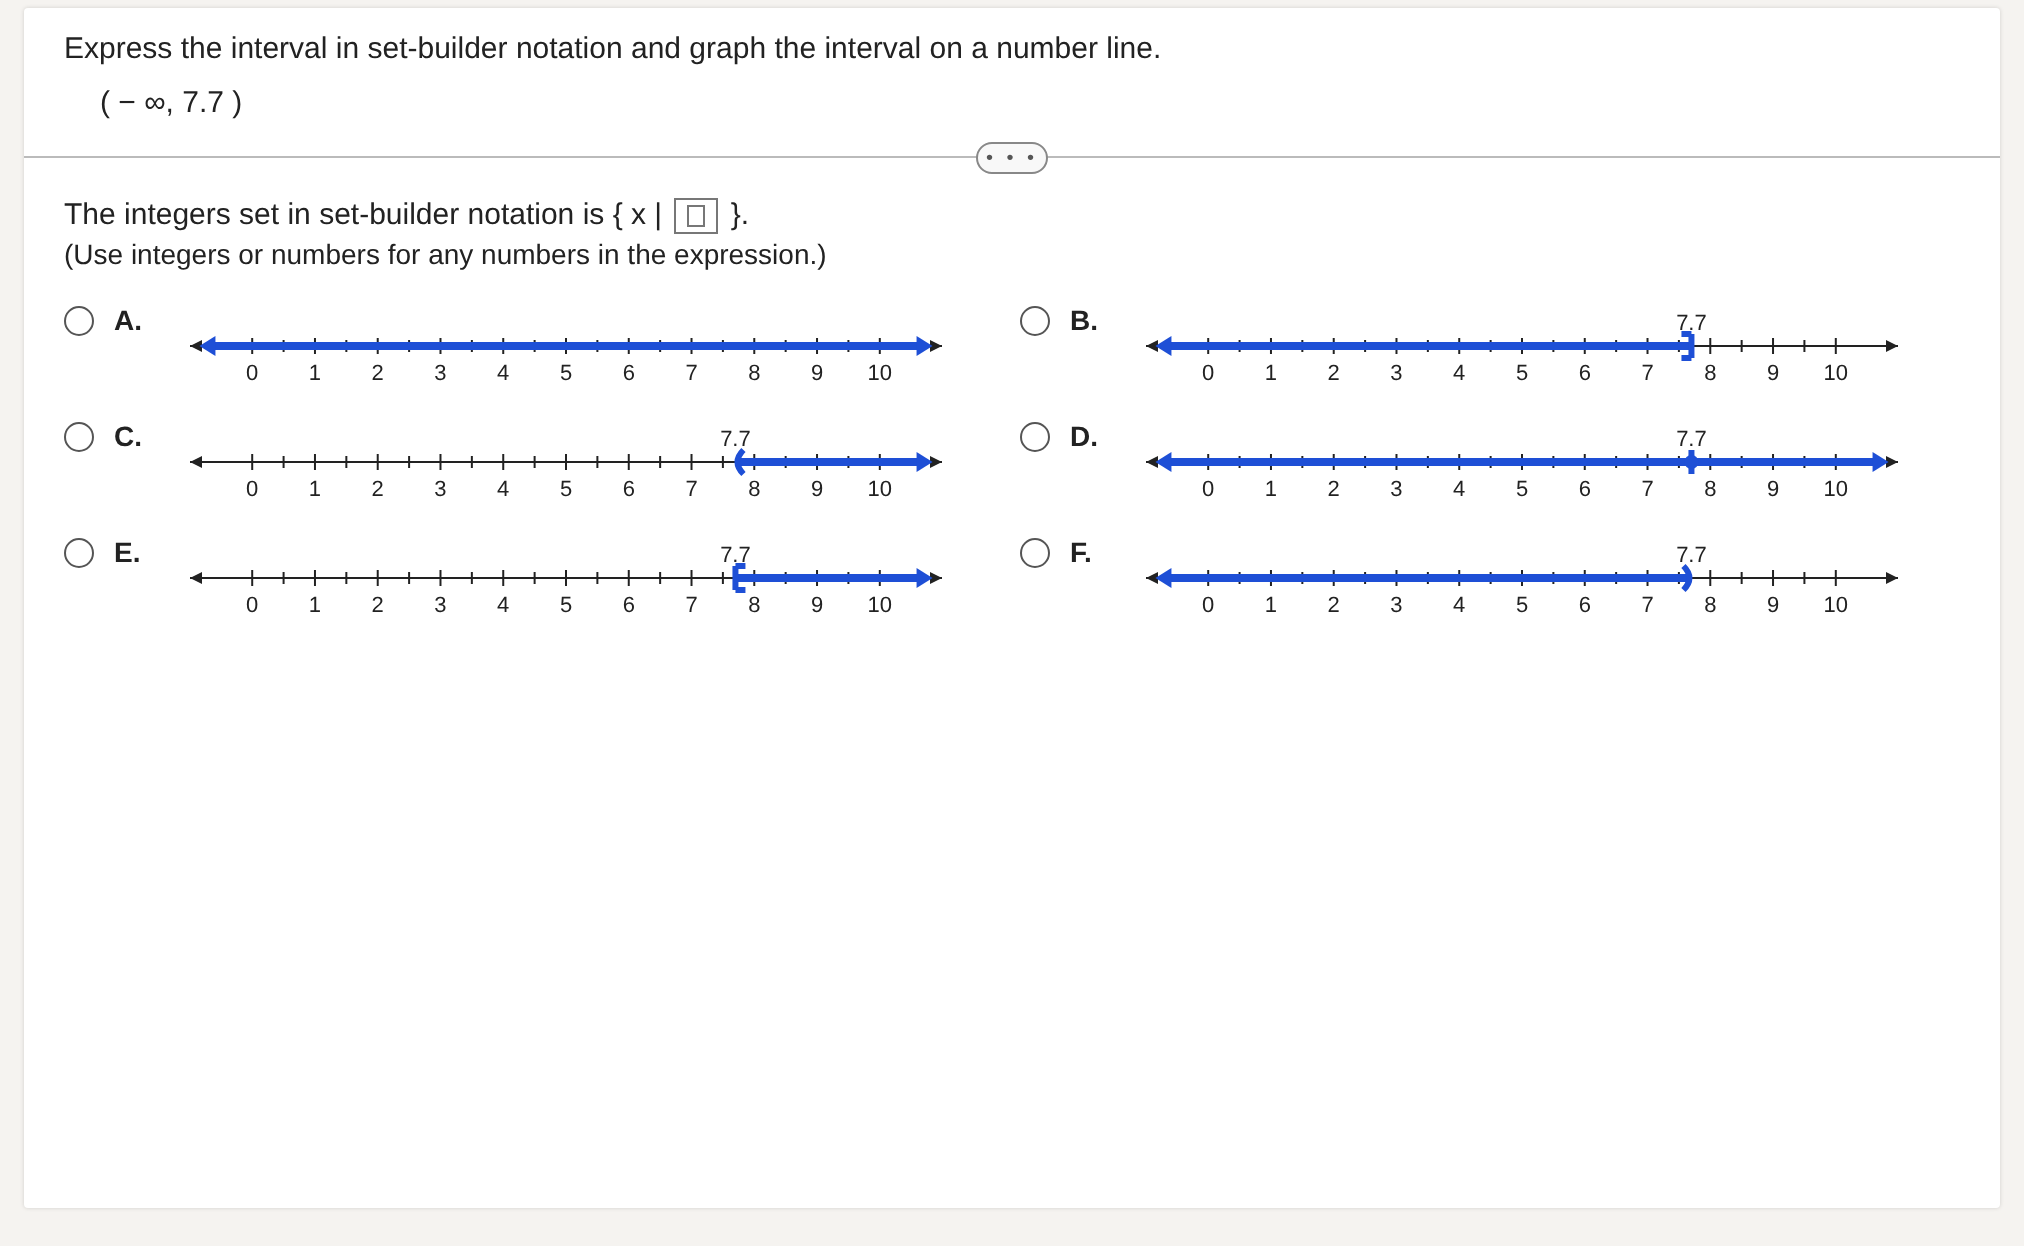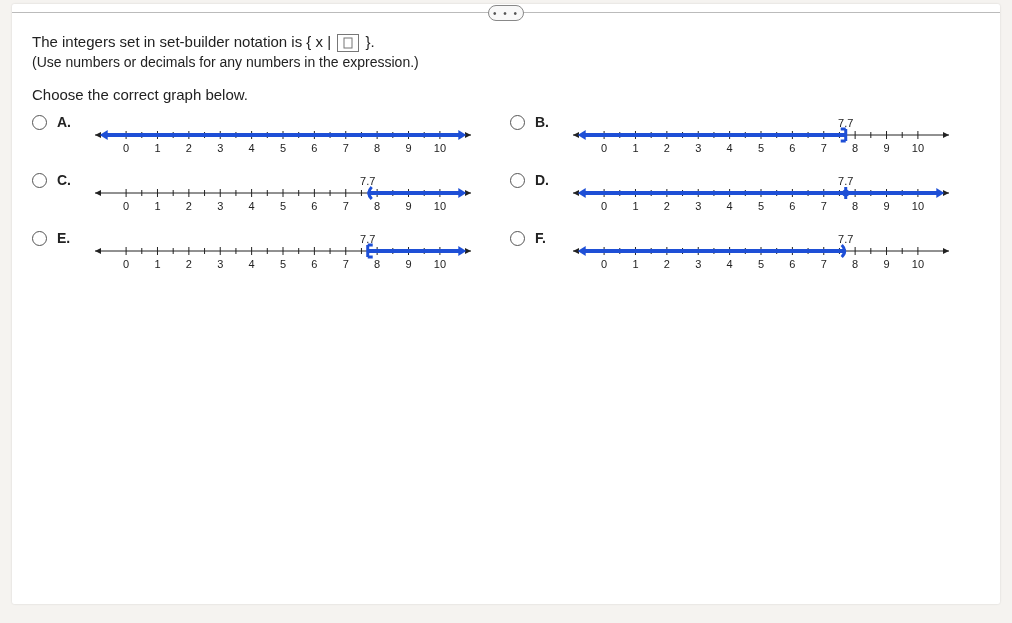--- a/index.html
+++ b/index.html
@@ -21,36 +21,37 @@
 .lbl{font-weight:700;font-size:14px;padding-top:1px;flex:0 0 16px}
 .nl-wrap{flex:1;padding-top:2px}
 svg.numline{display:block}
 .tick-lbl{font-size:11px;fill:#222;text-anchor:middle}
 .endpt-lbl{font-size:11px;fill:#222;text-anchor:middle}
 </style>
 </head>
 <body>
 
 <div class="page">
+  <div class="top-instr">Express the interval in set-builder notation and graph the interval on a number line.</div>
+  <div class="interval">( − ∞, 7.7 )</div>
 
   <div class="hr-wrap">
     <div class="dots">• • •</div>
   </div>
 
   <div class="sec2">
     <div class="setb">
       <span>The integers set in set-builder notation is </span><span>{ x | </span><span class="box">
           <svg width="10" height="12" viewBox="0 0 10 12">
             <rect x="1" y="1" width="8" height="10" fill="none" stroke="#777" stroke-width="1"></rect>
           </svg>
         </span><span> }.</span>
     </div>
-    <div class="hint">(Use numbers or decimals for any numbers in the expression.)</div>
-
-    <div class="choose">Choose the correct graph below.</div>
+    <div class="hint">(Use integers or numbers for any numbers in the expression.)</div>
+
 
     <div class="grid">
 
       <div class="opt">
         <div class="radio"></div>
         <div class="lbl">A.</div>
         <div class="nl-wrap">
             <svg class="numline" id="nl-A" width="400" height="44">
               <line x1="12" y1="20" x2="388" y2="20" stroke="#222" stroke-width="1"></line>
               <polygon points="12,20 18,17 18,23" fill="#222"></polygon>

